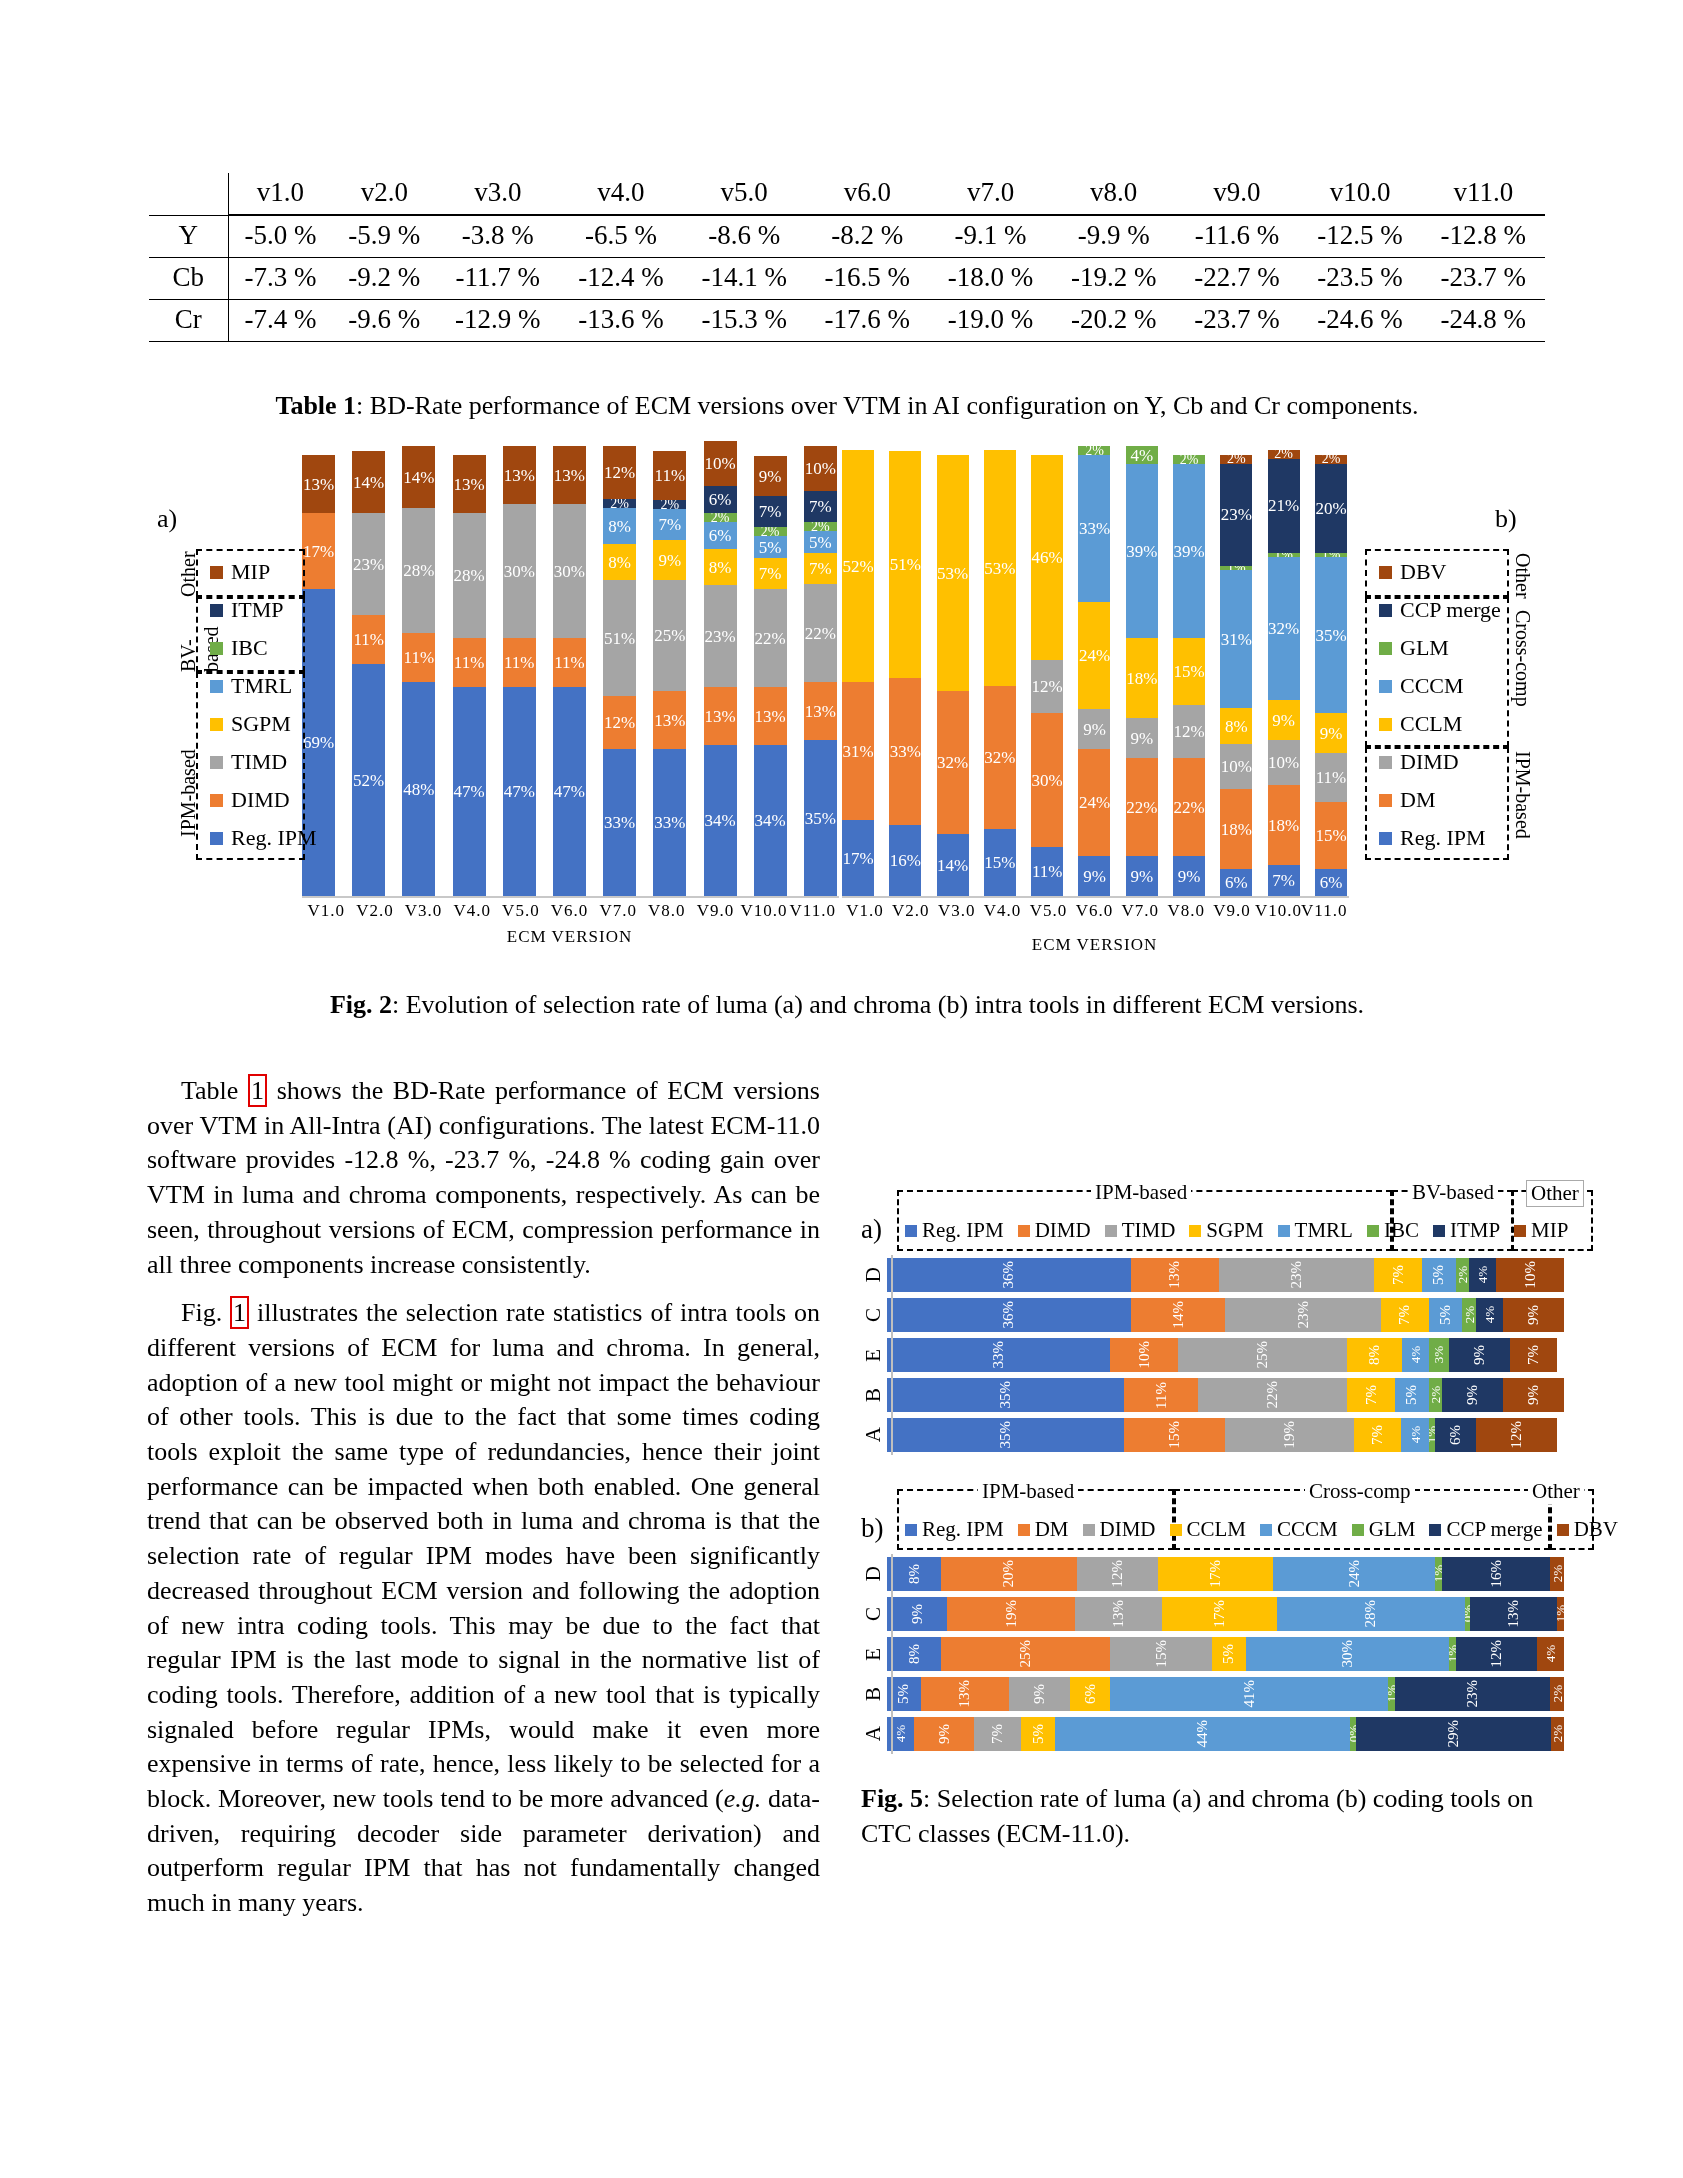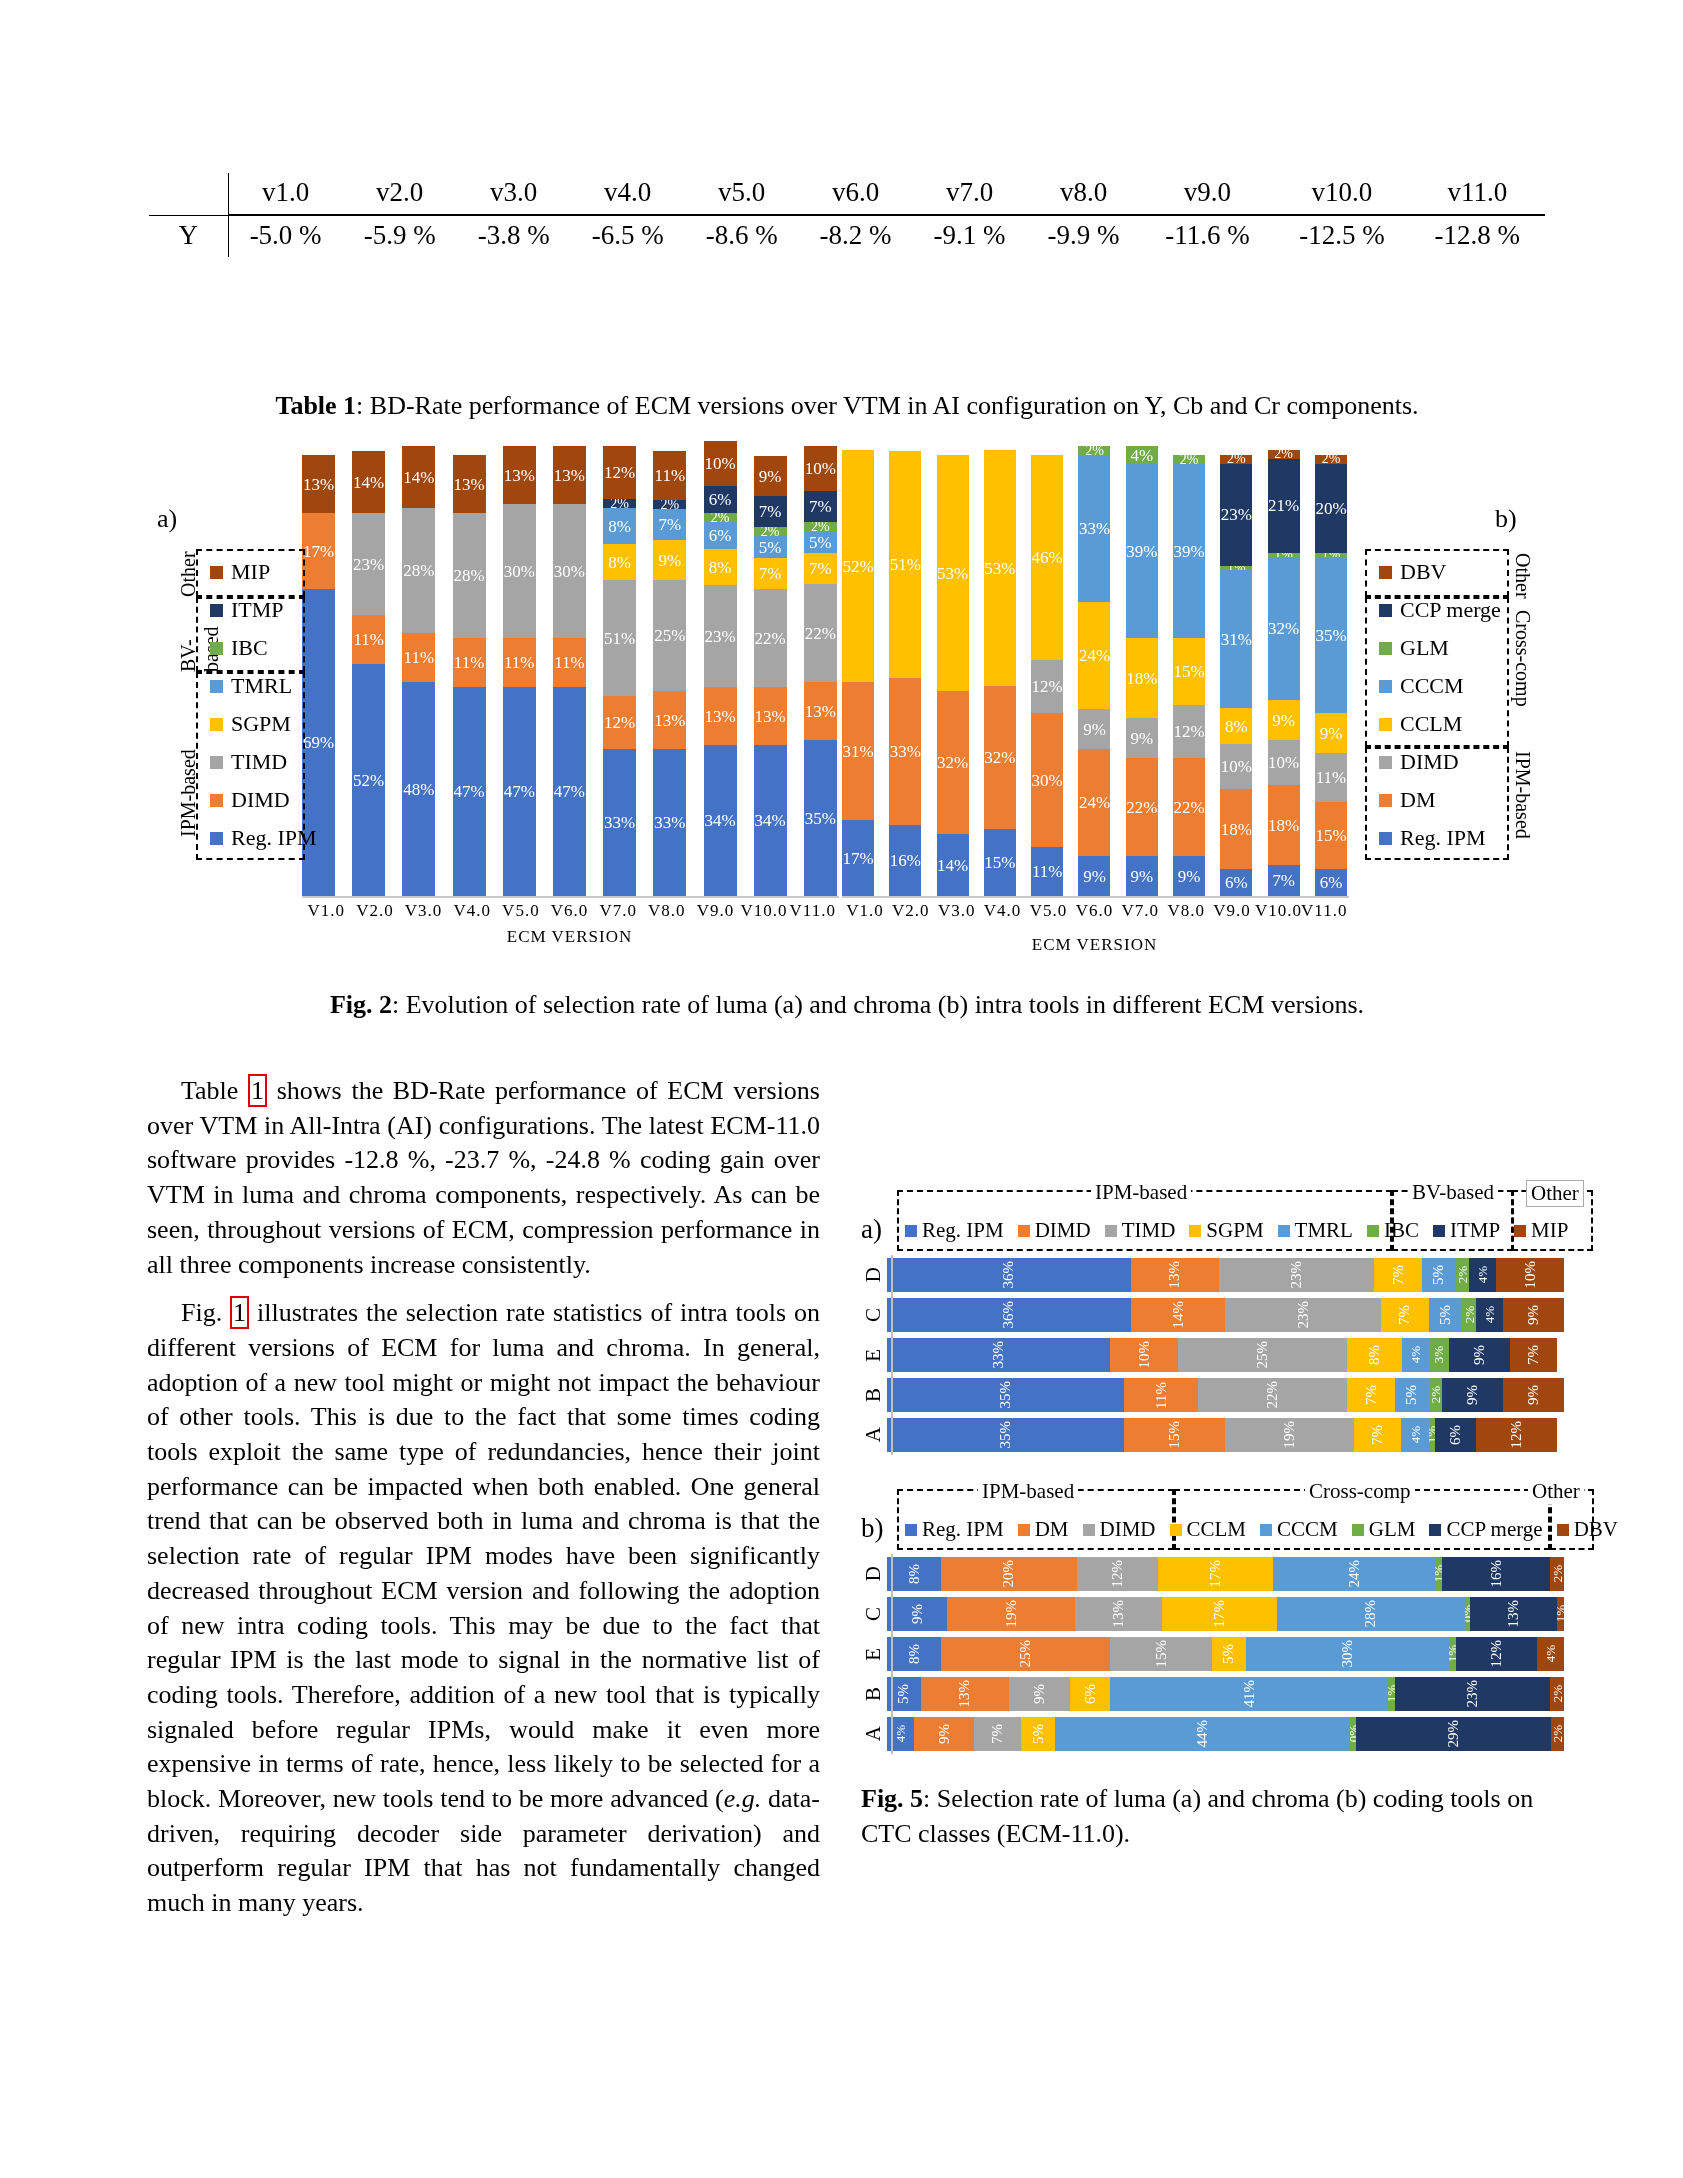--- a/index.html
+++ b/index.html
@@ -111,20 +111,48 @@
         <td>-3.8 %</td>
         <td>-6.5 %</td>
         <td>-8.6 %</td>
         <td>-8.2 %</td>
         <td>-9.1 %</td>
         <td>-9.9 %</td>
         <td>-11.6 %</td>
         <td>-12.5 %</td>
         <td>-12.8 %</td>
       </tr>
+      <tr class="rule">
+        <td class="rowlab">Cb</td>
+        <td class="vsep">-7.3 %</td>
+        <td>-9.2 %</td>
+        <td>-11.7 %</td>
+        <td>-12.4 %</td>
+        <td>-14.1 %</td>
+        <td>-16.5 %</td>
+        <td>-18.0 %</td>
+        <td>-19.2 %</td>
+        <td>-22.7 %</td>
+        <td>-23.5 %</td>
+        <td>-23.7 %</td>
+      </tr>
+      <tr class="rule last">
+        <td class="rowlab">Cr</td>
+        <td class="vsep">-7.4 %</td>
+        <td>-9.6 %</td>
+        <td>-12.9 %</td>
+        <td>-13.6 %</td>
+        <td>-15.3 %</td>
+        <td>-17.6 %</td>
+        <td>-19.0 %</td>
+        <td>-20.2 %</td>
+        <td>-23.7 %</td>
+        <td>-24.6 %</td>
+        <td>-24.8 %</td>
+      </tr>
     </tbody>
   </table>
 </div>
 
 <div id="table-caption" class="caption">
   <b>Table 1</b><span>: BD-Rate performance of ECM versions over VTM in AI configuration on Y, Cb and Cr components.</span>
 </div>
 
 <div id="fig1">
   <div class="panel" id="panel-a" style="left:0; width:703px;">

